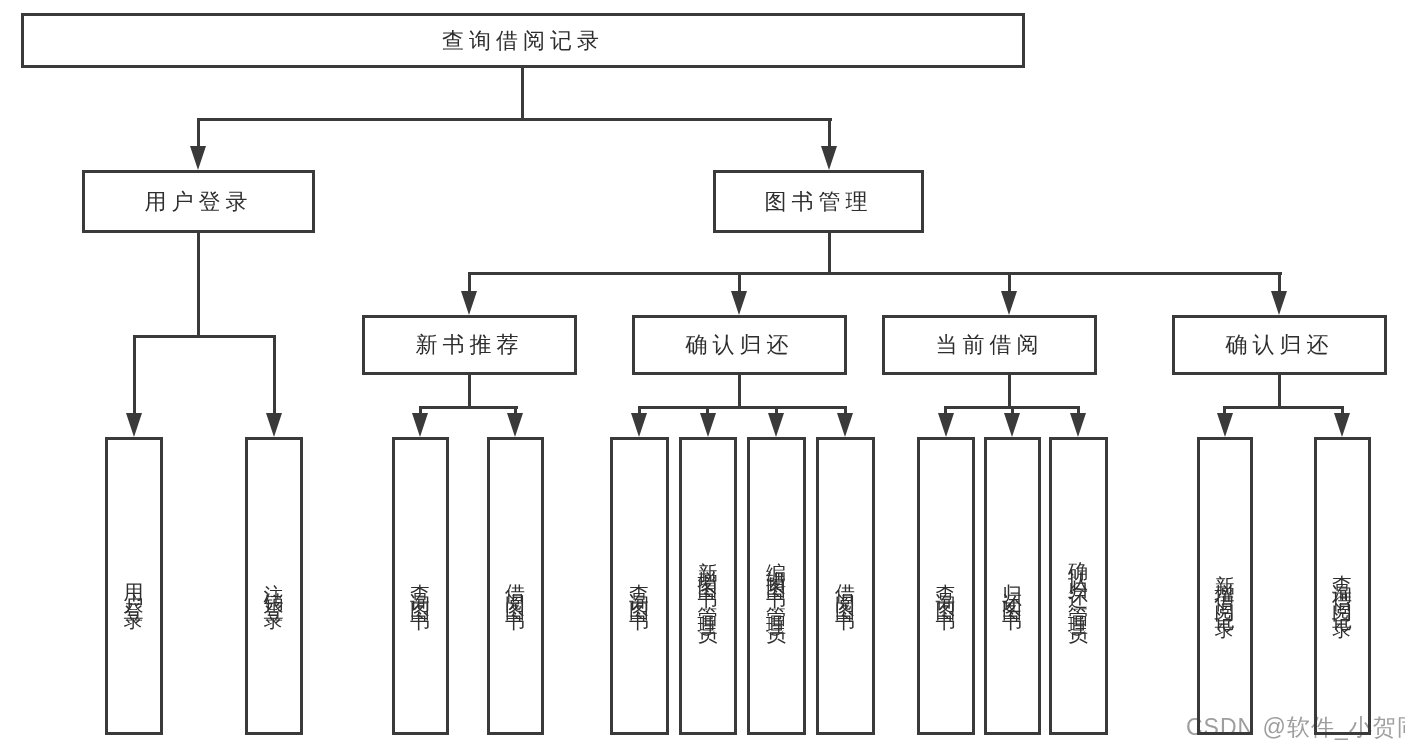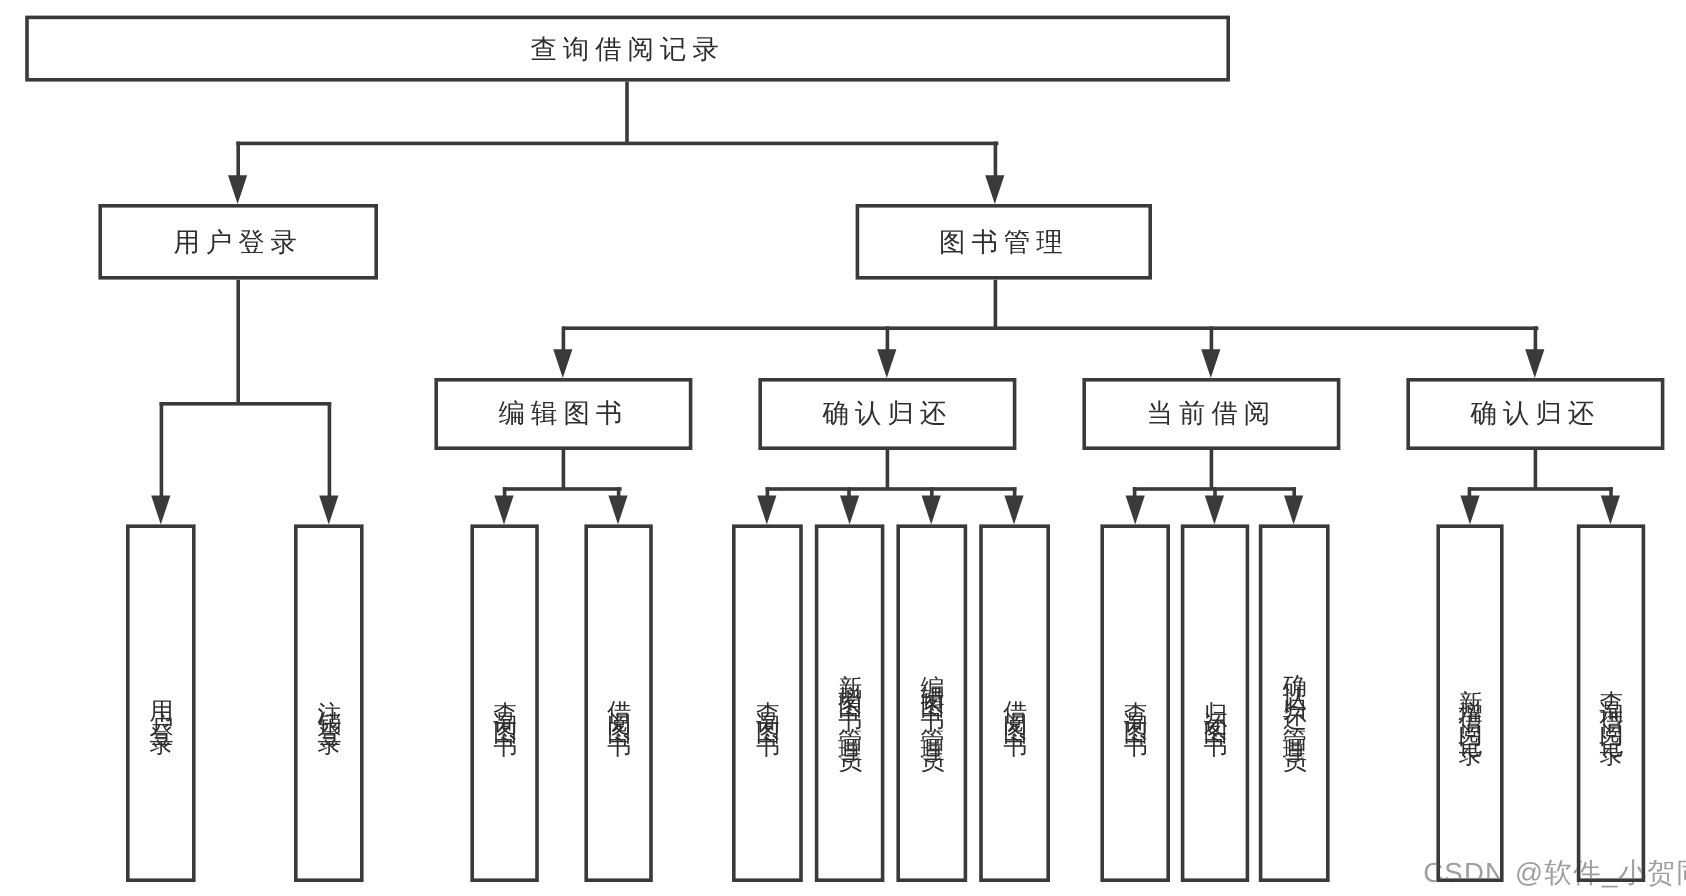--- a/index.html
+++ b/index.html
@@ -115,27 +115,27 @@
   <div class="arrow" style="left:938px;top:413px"></div>
   <div class="arrow" style="left:1004px;top:413px"></div>
   <div class="arrow" style="left:1070px;top:413px"></div>
   <div class="arrow" style="left:1217px;top:413px"></div>
   <div class="arrow" style="left:1334px;top:413px"></div>
 
   <div class="box hbox" style="left:21px;top:13px;width:1004px;height:55px">查询借阅记录</div>
 
   <div class="box hbox" style="left:82px;top:170px;width:233px;height:63px">用户登录</div>
 
-  <div class="box hbox" style="left:713px;top:170px;width:247px;height:63px">图书管理</div>
+  <div class="box hbox" style="left:713px;top:170px;width:211px;height:63px">图书管理</div>
 
-  <div class="box hbox" style="left:362px;top:315px;width:215px;height:60px">编辑图书</div>
+  <div class="box hbox" style="left:362px;top:315px;width:215px;height:60px">新书推荐</div>
 
   <div class="box hbox" style="left:632px;top:315px;width:215px;height:60px">确认归还</div>
 
-  <div class="box hbox" style="left:902px;top:315px;width:215px;height:60px">当前借阅</div>
+  <div class="box hbox" style="left:882px;top:315px;width:215px;height:60px">当前借阅</div>
 
   <div class="box hbox" style="left:1172px;top:315px;width:215px;height:60px">确认归还</div>
 
   <div class="box vbox" style="left:105px;top:437px;width:58px;height:298px">用户登录</div>
 
   <div class="box vbox" style="left:245px;top:437px;width:58px;height:298px">注销登录</div>
 
   <div class="box vbox" style="left:392px;top:437px;width:57px;height:298px">查询图书</div>
 
   <div class="box vbox" style="left:487px;top:437px;width:57px;height:298px">借阅图书</div>

